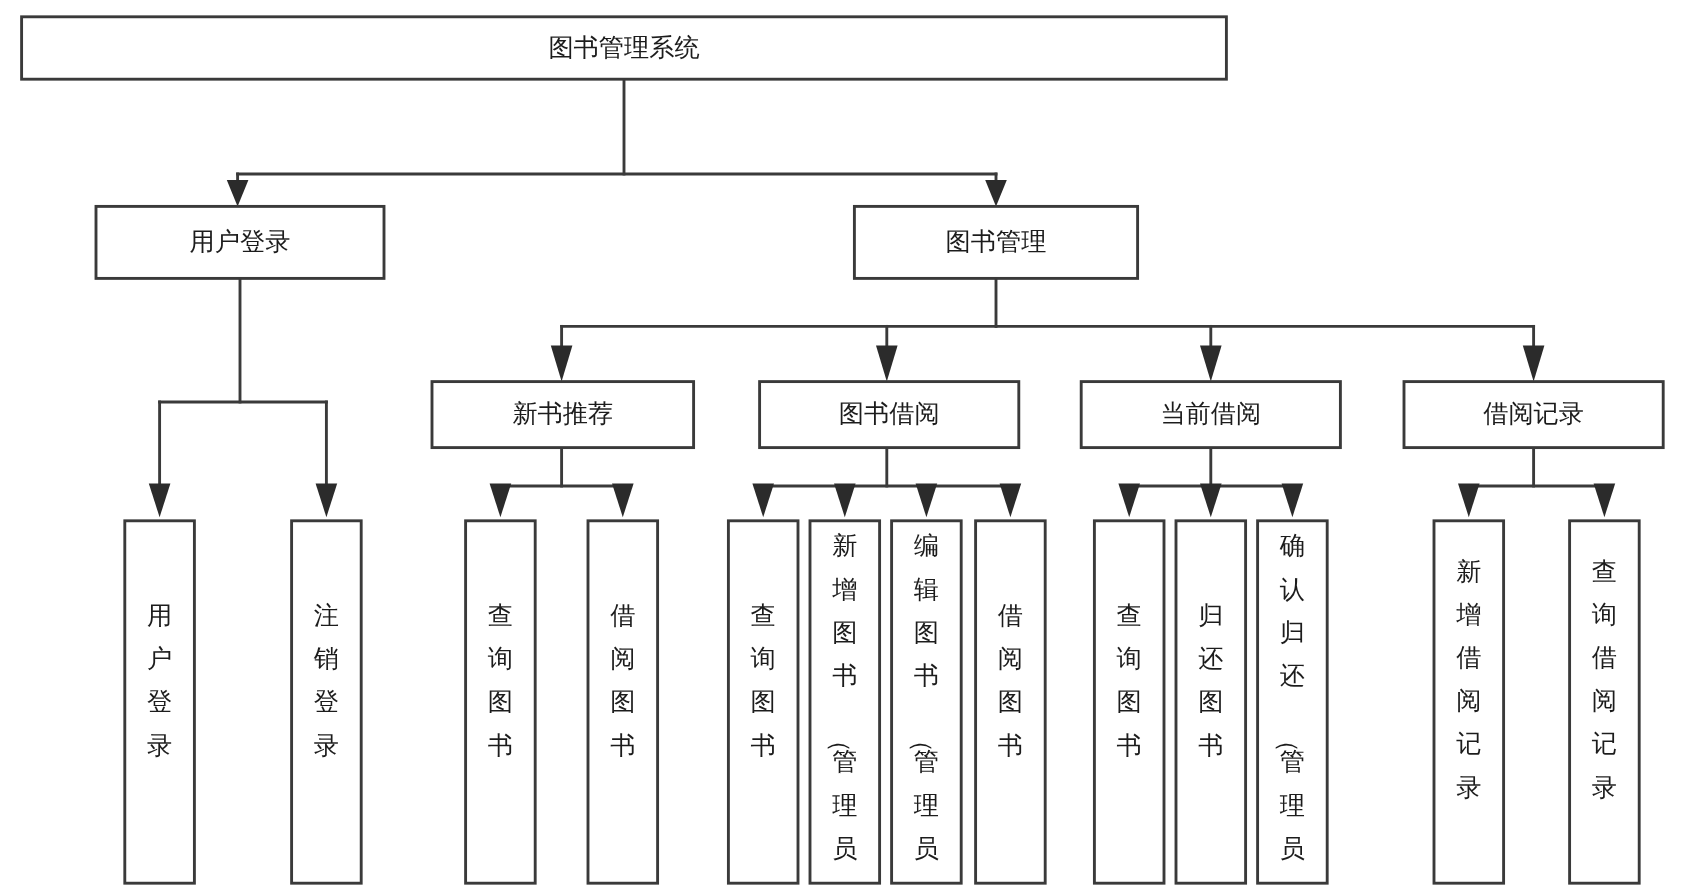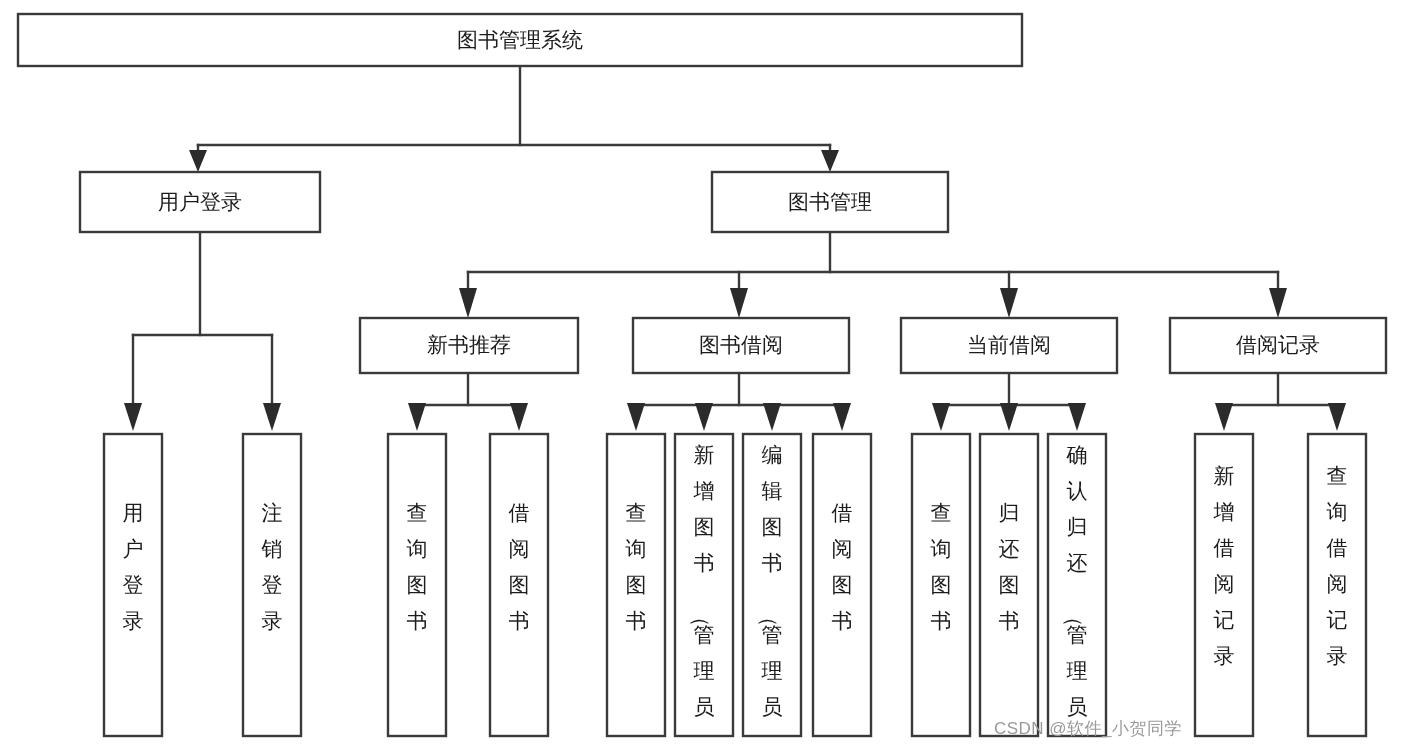--- a/index.html
+++ b/index.html
@@ -219,15 +219,14 @@
       <text class="node-label-vertical" x="1224" y="483"><tspan x="1224" y="483">新</tspan><tspan x="1224" y="519">增</tspan><tspan x="1224" y="555">借</tspan><tspan x="1224" y="591">阅</tspan><tspan x="1224" y="627">记</tspan><tspan x="1224" y="663">录</tspan></text>
     </g>
 
     <g>
       <rect class="node-box" x="1308" y="434" width="58" height="302"></rect>
       <text class="node-label-vertical" x="1337" y="483"><tspan x="1337" y="483">查</tspan><tspan x="1337" y="519">询</tspan><tspan x="1337" y="555">借</tspan><tspan x="1337" y="591">阅</tspan><tspan x="1337" y="627">记</tspan><tspan x="1337" y="663">录</tspan></text>
     </g>
 
   </svg>
 
-  <div class="watermark">CSDN @软件_小贺同学</div>
 
 </div>
 
 </body></html>

